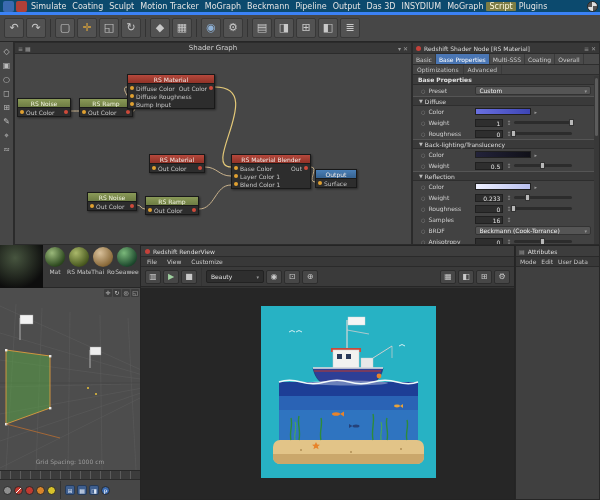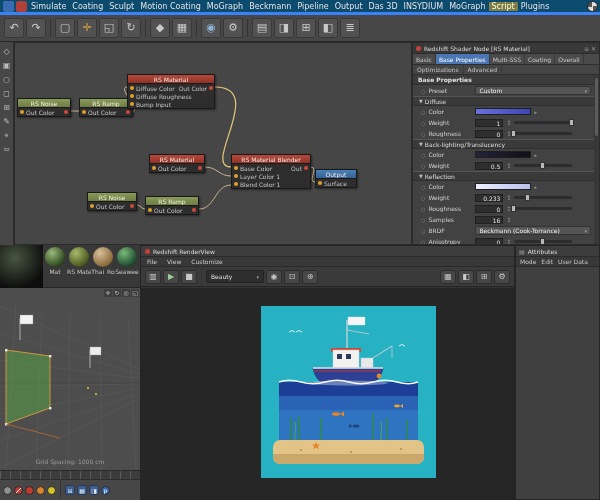--- a/index.html
+++ b/index.html
@@ -123,21 +123,21 @@
 </style>
 </head>
 <body>
 
 <div class="menubar">
   <span class="mb-icon" style="background:#3a6ab0"></span>
   <span class="mb-icon" style="background:#b04038"></span>
   <span class="menu-item">Simulate</span>
   <span class="menu-item">Coating</span>
   <span class="menu-item">Sculpt</span>
-  <span class="menu-item">Motion Coating</span>
+  <span class="menu-item">Motion Tracker</span>
   <span class="menu-item">MoGraph</span>
   <span class="menu-item">Beckmann</span>
   <span class="menu-item">Pipeline</span>
   <span class="menu-item">Output</span>
   <span class="menu-item">Das 3D</span>
   <span class="menu-item">INSYDIUM</span>
   <span class="menu-item">MoGraph</span>
   <span class="menu-item active">Script</span>
   <span class="menu-item">Plugins</span>
   <span class="checker-ball"></span>
@@ -170,20 +170,25 @@
   <span class="ltool">▣</span>
   <span class="ltool">○</span>
   <span class="ltool">◻</span>
   <span class="ltool">⊞</span>
   <span class="ltool">✎</span>
   <span class="ltool">⌖</span>
   <span class="ltool">≈</span>
 </div>
 
 <div class="shader-panel">
+  <div class="panel-titlebar">
+    <span class="ptb-icons">≡ ▦</span>
+    <span>Shader Graph</span>
+    <span class="ptb-right">▾ ✕</span>
+  </div>
   <div class="graph-canvas">
     <svg class="wires" width="398" height="192">
       <path d="M56,57 C60,57 60,57 64,57" stroke="#c9b28c" stroke-width="1" fill="none"></path>
       <path d="M118,57 C126,57 102,33 112,33" stroke="#c9b28c" stroke-width="1" fill="none"></path>
       <path d="M200,33 C252,33 186,113 216,113" stroke="#e3c878" stroke-width="1.2" fill="none"></path>
       <path d="M190,113 C202,113 204,122 216,122" stroke="#c9b28c" stroke-width="1" fill="none"></path>
       <path d="M184,155 C200,155 200,131 216,131" stroke="#c9b28c" stroke-width="1" fill="none"></path>
       <path d="M122,151 C126,151 126,155 130,155" stroke="#c9b28c" stroke-width="1" fill="none"></path>
       <path d="M296,113 C304,113 292,128 300,128" stroke="#c9b28c" stroke-width="1" fill="none"></path>
     </svg>

